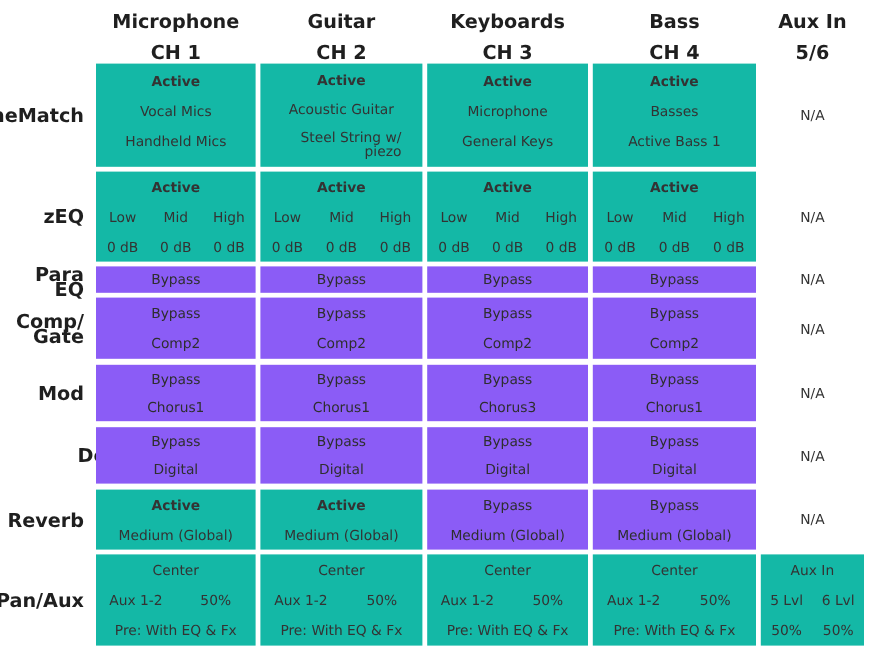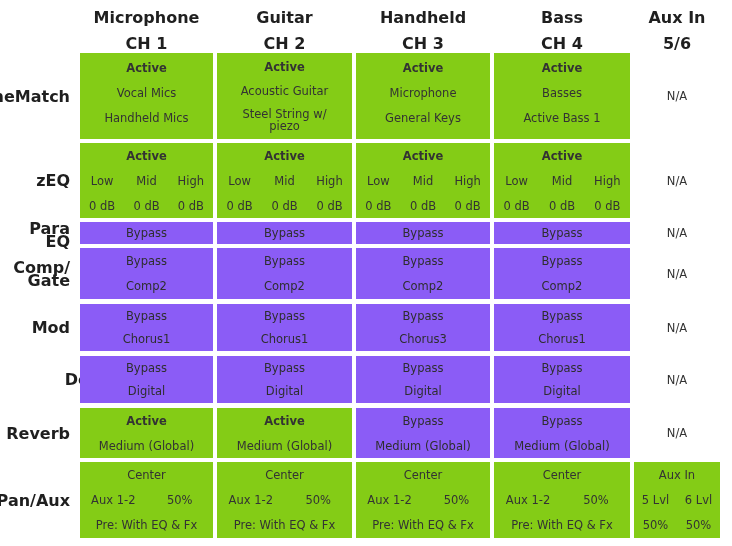--- a/index.html
+++ b/index.html
@@ -4,34 +4,34 @@
 <style>
   html, body { margin:0; padding:0; background:#ffffff; }
   body { width:732px; height:546px; position:relative; overflow:hidden;
          font-family:"DejaVu Sans", "Liberation Sans", sans-serif; color:#2b2b2b; }
   .abs { position:absolute; box-sizing:border-box; }
   .hdr { font-weight:bold; font-size:16px; text-align:center; color:#1f1f1f; }
   .rowlabel { font-weight:bold; font-size:16px; text-align:right; color:#1f1f1f;
               display:flex; align-items:center; justify-content:flex-end; line-height:13px; }
   .cell { display:flex; flex-direction:column; justify-content:space-around; align-items:center;
           font-size:11.5px; text-align:center; }
-  .light { background:#84cc16; color:#333333; }
+  .light { background:#14b8a6; color:#333333; }
   .dark  { background:#8b5cf6; color:#2e2e2e; }
   .none  { background:transparent; color:#333333; }
   .bold  { font-weight:bold; }
   .line  { width:100%; display:flex; justify-content:space-around; }
   .line span { flex:1; text-align:center; }
-  .wrap { line-height:12px; }
+  .wrap { line-height:12px;text-align:right; }
 </style>
 </head>
 <body>
 
 <div class="abs hdr" style="left:80px;top:8px;width:133px;">Microphone</div>
 <div class="abs hdr" style="left:217px;top:8px;width:135px;">Guitar</div>
-<div class="abs hdr" style="left:356px;top:8px;width:134px;">Handheld</div>
+<div class="abs hdr" style="left:356px;top:8px;width:134px;">Keyboards</div>
 <div class="abs hdr" style="left:494px;top:8px;width:136px;">Bass</div>
 <div class="abs hdr" style="left:634px;top:8px;width:86px;">Aux In</div>
 
 <div class="abs hdr" style="left:80px;top:34px;width:133px;">CH 1</div>
 <div class="abs hdr" style="left:217px;top:34px;width:135px;">CH 2</div>
 <div class="abs hdr" style="left:356px;top:34px;width:134px;">CH 3</div>
 <div class="abs hdr" style="left:494px;top:34px;width:136px;">CH 4</div>
 <div class="abs hdr" style="left:634px;top:34px;width:86px;">5/6</div>
 
 <div class="abs rowlabel" style="left:0;top:53px;width:70px;height:86px;">ToneMatch</div>

